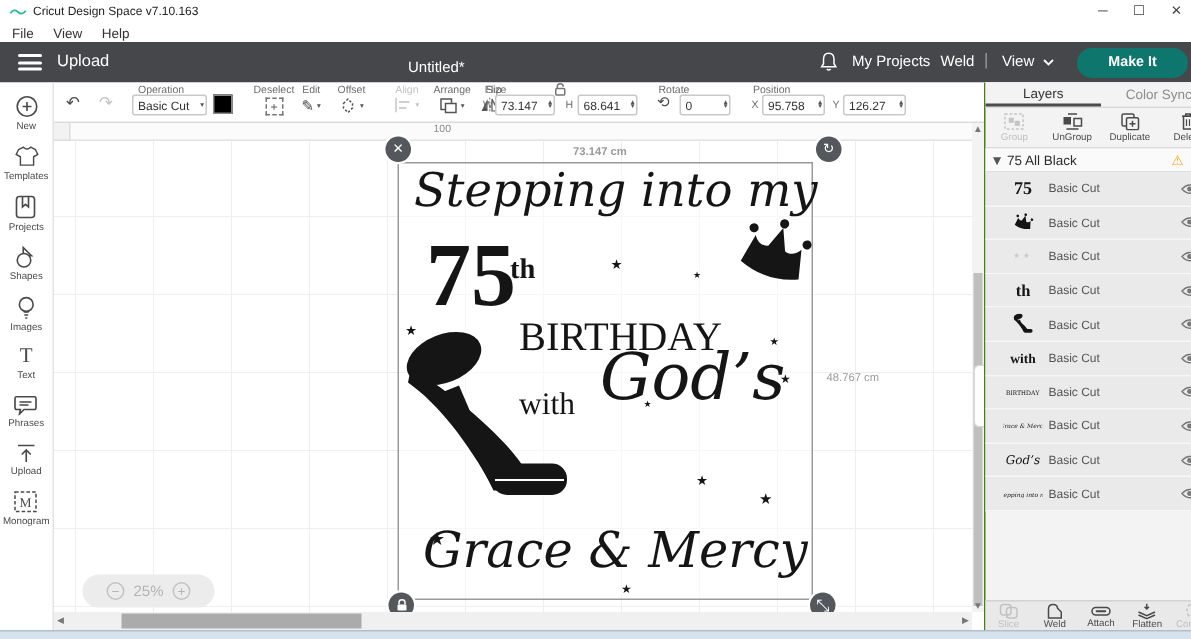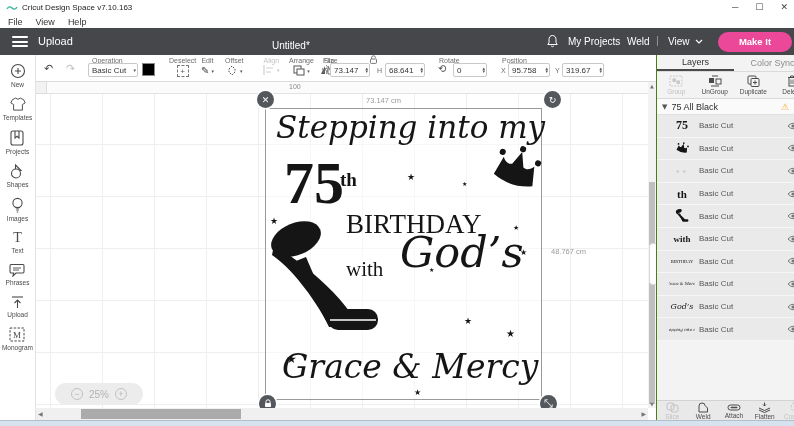--- a/index.html
+++ b/index.html
@@ -137,21 +137,21 @@
     </span>
     <span class="hd-link" style="left:568px;">My Projects</span>
     <span class="hd-link" style="left:627px;">Weld</span>
     <span class="hd-div">|</span>
     <span class="machine">
       <span>View</span>
       <svg width="8" height="5" viewBox="0 0 8 5">
           <path d="M1 1 L4 4 L7 1" fill="none" stroke="#fff" stroke-width="1.2"></path>
         </svg>
     </span>
-    <button class="makeit" style="background:#ec4899;">Make It</button>
+    <button class="makeit" style="background:#0f766e;">Make It</button>
   </div>
 
   <div class="toolbar">
     <span class="ticon" style="left:8px;top:7px;font-family:'DejaVu Sans',sans-serif;">↶</span>
     <span class="ticon gray" style="left:30px;top:7px;font-family:'DejaVu Sans',sans-serif;">↷</span>
 
     <span class="tlabel" style="left:56px;top:2px;">Operation</span>
     <div class="num" style="left:52px;top:8px;width:50px;">
       <span class="val">Basic Cut</span>
       <span class="caret">▾</span>
@@ -256,21 +256,21 @@
     <span class="tlabel" style="left:465px;top:12px;">X</span>
     <div class="num" style="left:472px;top:8px;width:42px;">
       <span class="val">95.758</span>
       <span class="spin">
           <span>▴</span>
           <span>▾</span>
         </span>
     </div>
     <span class="tlabel" style="left:519px;top:12px;">Y</span>
     <div class="num" style="left:526px;top:8px;width:42px;">
-      <span class="val">319.67</span>
+      <span class="val">126.27</span>
       <span class="spin">
           <span>▴</span>
           <span>▾</span>
         </span>
     </div>
   </div>
 
   <div class="rail">
     <div class="rail-item">
       <svg width="16" height="16" viewBox="0 0 16 16">
@@ -332,21 +332,21 @@
       <span class="lbl">Monogram</span>
     </div>
   </div>
 
   <div class="canvas">
     <div class="ruler">
       <span class="mark">100</span>
     </div>
     <div class="corner"></div>
 
-    <span class="dim" style="left:330px;top:14px;">73.147 cm</span>
+    <span class="dim" style="left:346px;top:14px;font-weight:bold;">73.147 cm</span>
     <span class="dim" style="left:515px;top:165px;">48.767 cm</span>
 
     <div class="selbox">
       <div class="design">
         <span class="script" style="position:absolute;left:10px;top:0px;font-size:31px;">Stepping into my</span>
         <span class="serif" style="position:absolute;left:18px;top:44px;font-size:60px;font-weight:bold;line-height:1;">75</span>
         <span class="serif" style="position:absolute;left:74px;top:60px;font-size:19px;font-weight:bold;">th</span>
         <span class="serif" style="position:absolute;left:80px;top:100px;font-size:27px;">BIRTHDAY</span>
         <span class="serif" style="position:absolute;left:80px;top:148px;font-size:21px;">with</span>
         <span class="script" style="position:absolute;left:134px;top:118px;font-size:43px;">God’s</span>

